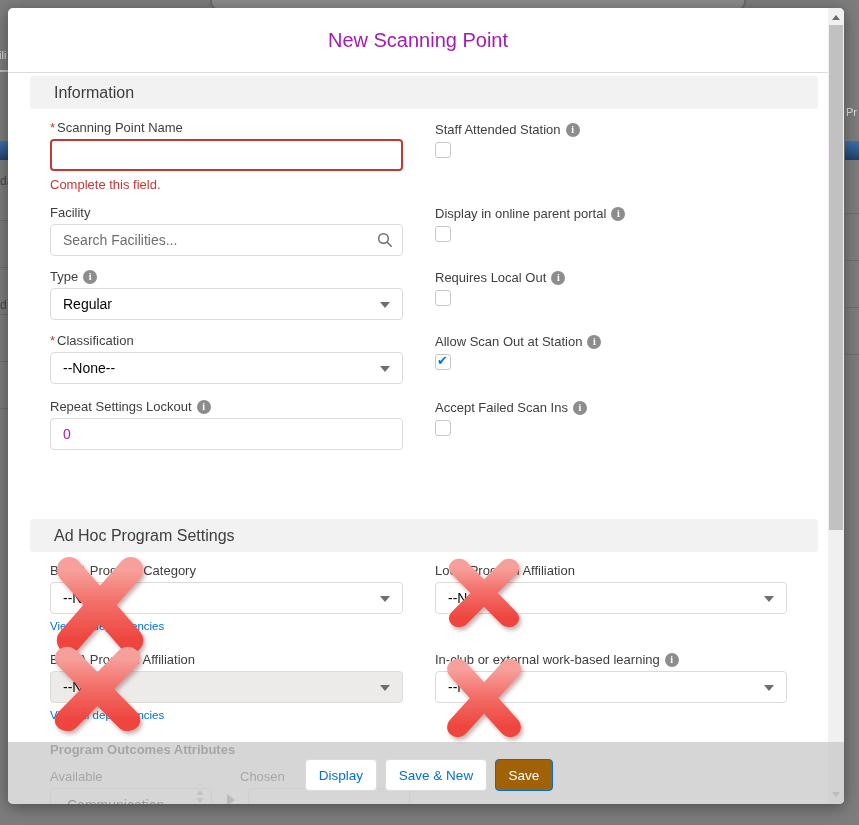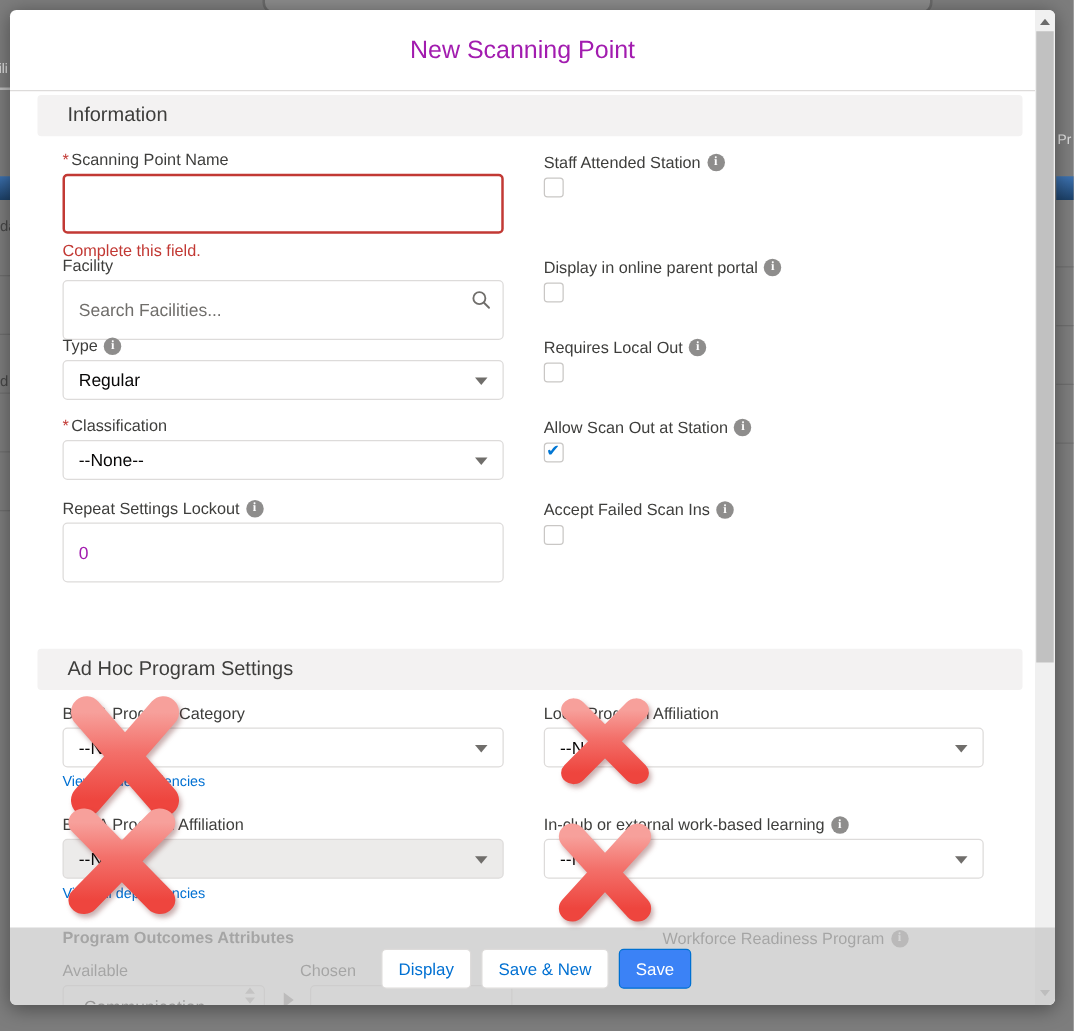--- a/index.html
+++ b/index.html
@@ -23,21 +23,21 @@
   .divider{position:absolute;top:64px;left:0;right:0;height:1px;background:#dddbda;}
   .sec-bar{position:absolute;left:22px;width:788px;height:33px;background:#f3f2f2;
            border-radius:3px;display:flex;align-items:center;padding-left:24px;
            box-sizing:border-box;font-size:16px;color:#3e3e3c;}
 
   
   .field{position:absolute;width:353px;}
   .lbl{font-size:13px;color:#3e3e3c;line-height:17px;margin-bottom:3px;display:flex;
        align-items:center;gap:5px;}
   .req{color:#c23934;margin-right:-3px;}
-  .inp{width:100%;height:48px;box-sizing:border-box;border:1px solid #dddbda;border-radius:4px;
+  .inp{width:100%;height:32px;box-sizing:border-box;border:1px solid #dddbda;border-radius:4px;
        font:14px "Liberation Sans",sans-serif;color:#a21caf;padding:0 12px;outline:none;background:#fff;}
   .inp::placeholder{color:#706e6b;opacity:1;}
   .error-inp{border:2px solid #c23934;}
   .err{margin-top:6px;font-size:13px;color:#c23934;}
   .search-wrap{position:relative;}
   .search-icon{position:absolute;right:10px;top:8px;}
   .dd{position:relative;height:32px;border:1px solid #dddbda;border-radius:4px;background:#fff;
       display:flex;align-items:center;padding:0 12px;font-size:14px;color:#080707;
       box-sizing:border-box;cursor:pointer;}
   .dd.disabled{background:#ecebea;}
@@ -62,21 +62,21 @@
   .tri-down{width:0;height:0;border-left:4px solid transparent;border-right:4px solid transparent;
             border-top:5px solid #b7b5b3;margin-top:3px;}
   .tri-right{width:0;height:0;border-top:6px solid transparent;border-bottom:6px solid transparent;
              border-left:8px solid #969492;}
 
   
   .footer{position:absolute;left:0;right:0;top:734px;height:62px;background:rgba(200,200,200,.75);z-index:3;}
   .btn{position:absolute;top:751px;height:32px;border-radius:4px;border:1px solid #dddbda;background:#fff;
        color:#0070d2;font:13.5px "Liberation Sans",sans-serif;text-align:center;line-height:30px;
        box-sizing:border-box;cursor:pointer;z-index:4;}
-  .btn.primary{background:#3b82f6;border-color:#0070d2;color:#fff;}
+  .btn.primary{background:#a16207;border-color:#0070d2;color:#fff;}
 
   
   .scrollbar{position:absolute;right:0;top:0;width:16px;height:796px;background:#f0f0f0;z-index:2;}
   .sb-thumb{position:absolute;left:1px;top:17px;width:14px;height:505px;background:#c1c1c1;cursor:pointer;}
   .sb-up{position:absolute;left:4px;top:7px;width:0;height:0;border-left:4px solid transparent;
          border-right:4px solid transparent;border-bottom:5px solid #6b6b6b;cursor:pointer;}
   .sb-down{position:absolute;left:4px;bottom:7px;width:0;height:0;border-left:4px solid transparent;
            border-right:4px solid transparent;border-top:5px solid #9a9a9a;cursor:pointer;}
 
   
@@ -252,24 +252,20 @@
       <span>In-club or external work-based learning</span>
       <span class="info-icon"></span>
     </div>
     <div class="dd">
       <span>--None--</span>
       <span class="caret"></span>
     </div>
   </div>
 
   <div class="outc outc-title" style="left:42px;top:734px">Program Outcomes Attributes</div>
-  <div class="outc lbl" style="left:522px;top:734px">
-    <span>Workforce Readiness Program</span>
-    <span class="info-icon"></span>
-  </div>
   <div class="outc lbl" style="left:42px;top:760px">
     <span>Available</span>
   </div>
   <div class="outc lbl" style="left:232px;top:760px">
     <span>Chosen</span>
   </div>
   <div class="listbox" style="left:42px;top:780px">
     <div class="list-item">Communication</div>
   </div>
   <div class="outc" style="left:188px;top:782px">

